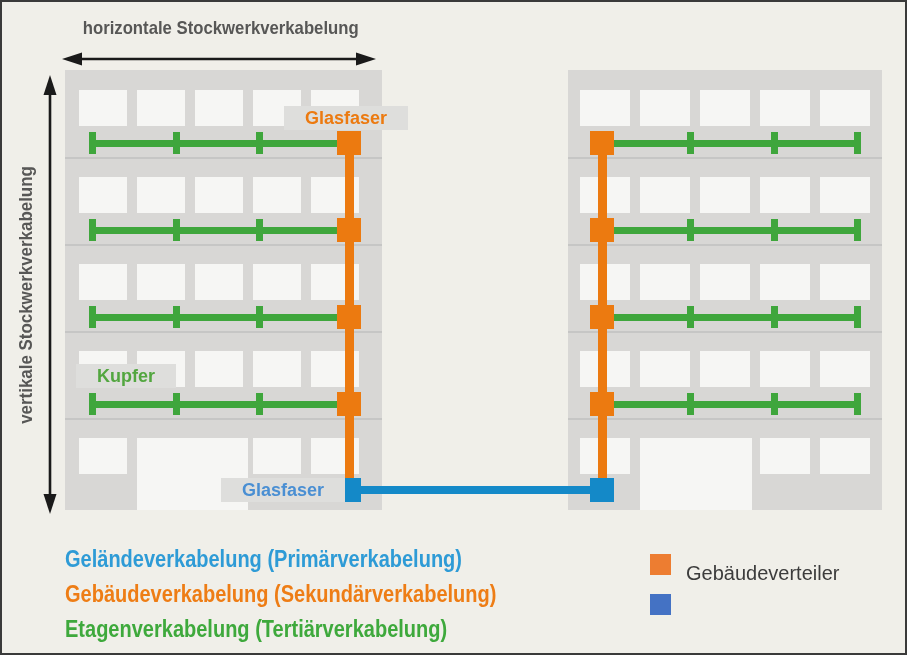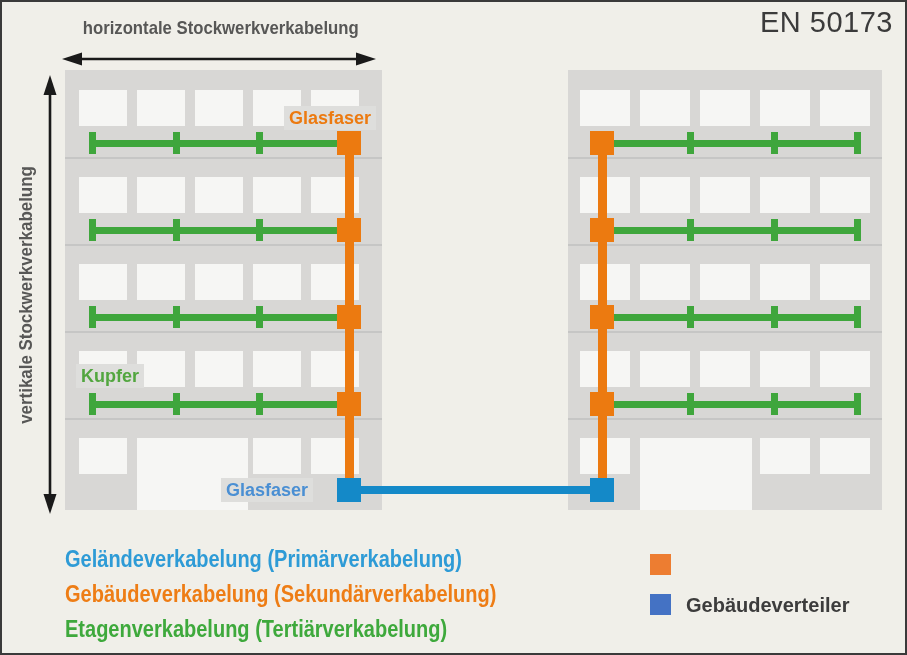--- a/index.html
+++ b/index.html
@@ -23,38 +23,37 @@
   
   .building{position:absolute;z-index:1;}
   .floor-line{position:absolute;z-index:2;}
   .window,.door{position:absolute;z-index:3;}
   .cable-green,.tick{position:absolute;z-index:4;}
   .riser{position:absolute;z-index:5;}
   .sq-orange,.cable-blue{position:absolute;z-index:6;}
   .sq-blue{position:absolute;z-index:7;}
   
   .tag{
-    position:absolute;height:24px;line-height:24px;padding:0 5px;
+    position:absolute;height:24px;line-height:24px;padding:0 21px;
     background:#DEDEDC;font-weight:bold;font-size:18px;white-space:nowrap;z-index:9;
   }
   
   .cab{
     position:absolute;left:63px;font-weight:bold;font-size:23px;line-height:28px;
     white-space:nowrap;transform:scaleX(.87);transform-origin:left center;z-index:9;
   }
   
   .lg-sq{position:absolute;left:648px;width:21px;height:21px;z-index:9;}
   .lg-tx{position:absolute;left:684px;font-size:20px;line-height:22px;color:#3C3C3C;white-space:nowrap;z-index:9;}
 </style>
 </head>
 <body>
 
 <div class="page" id="page">
 
-  <div class="title">EN 50173</div>
 
   <div class="h-label">horizontale Stockwerkverkabelung</div>
 
   <svg class="arrow-svg" style="left:60px;top:49px;" width="314" height="16" viewBox="0 0 314 16">
     <line x1="13" y1="8" x2="301" y2="8" stroke="#1A1A1A" stroke-width="2.6"></line>
     <polygon points="0,8 20,1.5 20,14.5" fill="#1A1A1A"></polygon>
     <polygon points="314,8 294,1.5 294,14.5" fill="#1A1A1A"></polygon>
   </svg>
 
   <div class="v-label">vertikale Stockwerkverkabelung</div>
@@ -71,21 +70,21 @@
 
   <div class="tag" style="left: 219px; top: 476px; color: rgb(74, 143, 211);">Glasfaser</div>
 
   <div class="cab" style="top: 543px; color: rgb(46, 155, 214);">Geländeverkabelung (Primärverkabelung)</div>
   <div class="cab" style="top: 578px; color: rgb(238, 125, 21);">Gebäudeverkabelung (Sekundärverkabelung)</div>
   <div class="cab" style="top: 613px; color: rgb(62, 169, 60);">Etagenverkabelung (Tertiärverkabelung)</div>
 
   <div class="lg-sq" style="top: 552px; background-color: rgb(237, 125, 49);"></div>
 
   <div class="lg-sq" style="top: 592px; background-color: rgb(68, 114, 196);"></div>
-  <div class="lg-tx" style="top:592px;font-weight:bold;">Gebäudeverteiler</div>
+  <div class="lg-tx" style="top:560px;">Gebäudeverteiler</div>
 
 <div class="building" style="left: 63px; top: 68px; width: 317px; height: 440px; background: rgb(216, 215, 213);"></div>
     <div class="floor-line" style="left: 63px; top: 155px; width: 317px; height: 2px; background: rgb(198, 198, 197);"></div>
     <div class="floor-line" style="left: 63px; top: 242px; width: 317px; height: 2px; background: rgb(198, 198, 197);"></div>
     <div class="floor-line" style="left: 63px; top: 329px; width: 317px; height: 2px; background: rgb(198, 198, 197);"></div>
     <div class="floor-line" style="left: 63px; top: 416px; width: 317px; height: 2px; background: rgb(198, 198, 197);"></div>
     <div class="window" style="left: 77px; top: 88px; width: 48px; height: 36px; background: rgb(246, 246, 244);"></div>
     <div class="window" style="left: 135px; top: 88px; width: 48px; height: 36px; background: rgb(246, 246, 244);"></div>
     <div class="window" style="left: 193px; top: 88px; width: 48px; height: 36px; background: rgb(246, 246, 244);"></div>
     <div class="window" style="left: 251px; top: 88px; width: 48px; height: 36px; background: rgb(246, 246, 244);"></div>

